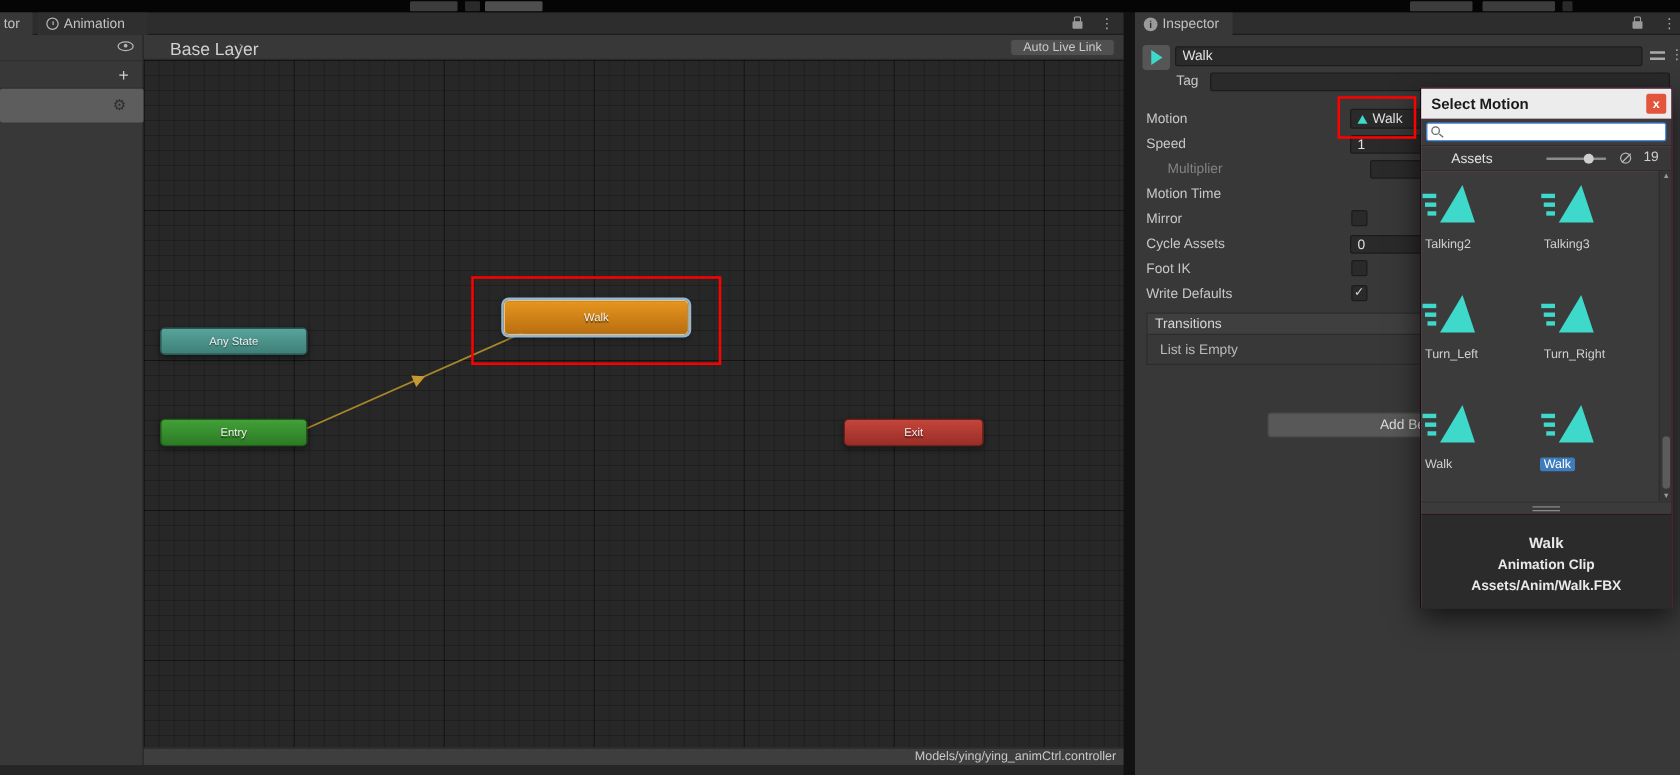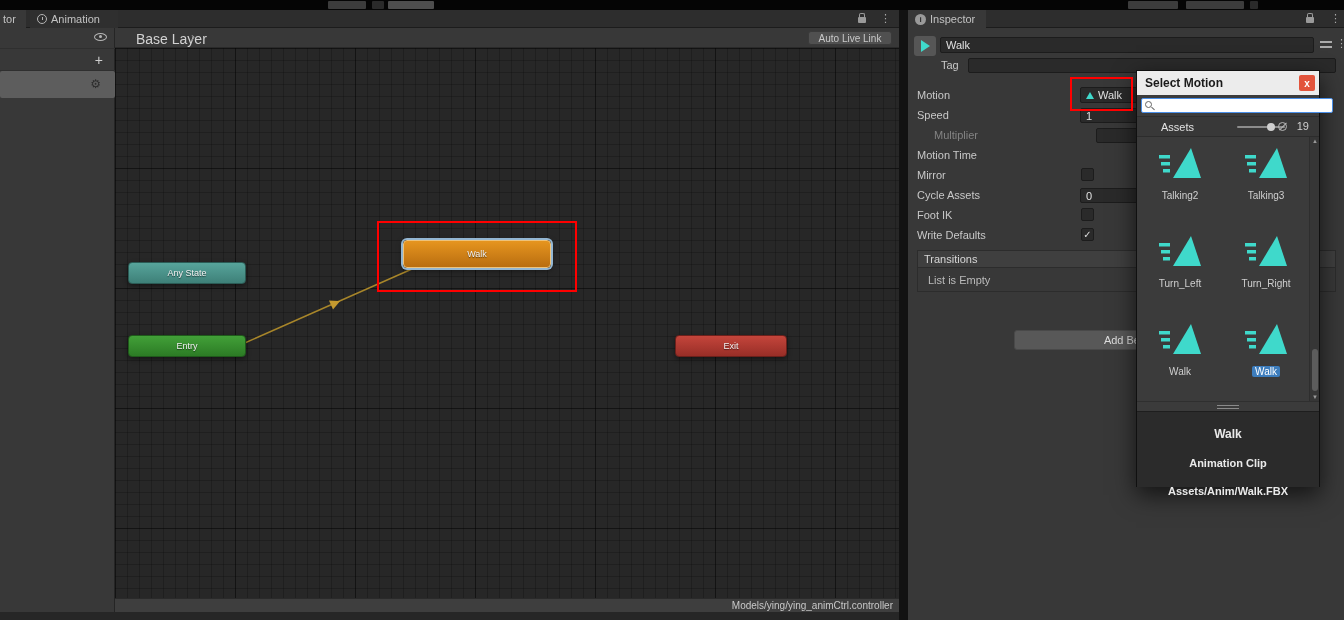--- a/index.html
+++ b/index.html
@@ -69,47 +69,47 @@
   #state-icon:after{content:'';position:absolute;left:7px;top:4px;border-left:9px solid #3fd9cb;border-top:6px solid transparent;border-bottom:6px solid transparent}
   .preset{position:absolute;width:12px;height:10px}
   .preset:before,.preset:after{content:'';position:absolute;left:0;width:12px;height:2px;background:#aaa}
   .preset:before{top:1px}.preset:after{top:6px}
   #transitions-box{position:absolute;left:9px;top:222px;width:419px}
   #transitions-header{height:18px;background:#3f3f3f;border:1px solid #2c2c2c;display:flex;align-items:center;padding:0 6px;color:#d6d6d6}
   #transitions-body{height:24px;background:#383838;border:1px solid #2c2c2c;border-top:none;display:flex;align-items:center;padding:0 10px;color:#bbb}
   #add-behaviour{position:absolute;left:106px;top:302px;width:252px;height:20px;background:#585858;border:1px solid #494949;border-radius:3px;display:flex;align-items:center;justify-content:center;color:#ddd;cursor:pointer}
 
   
-  #popup{position:absolute;left:1136px;top:70px;width:184px;height:417px;z-index:10;border:1px solid #101010;box-shadow:0 8px 22px rgba(0,0,0,.65);background:#ec4899}
+  #popup{position:absolute;left:1136px;top:70px;width:202px;height:417px;z-index:10;border:1px solid #101010;box-shadow:0 8px 22px rgba(0,0,0,.65);background:#ec4899}
   #p-title{height:24px;background:#ececec;display:flex;align-items:center;padding:0 8px;color:#1a1a1a;font-weight:bold;font-size:12px;position:relative}
   #p-close{position:absolute;right:4px;top:4px;width:16px;height:16px;background:#e2543c;border-radius:2px;color:#fff;font-size:10px;font-weight:bold;display:flex;align-items:center;justify-content:center;cursor:pointer}
   #p-search{height:22px;background:#3c3c3c;position:relative;border-bottom:1px solid #2e2e2e}
   #p-search input{position:absolute;left:4px;top:3px;width:192px;height:15px;background:#fff;border:1px solid #4a8fe8;border-radius:2px;font-size:10px;color:#222;padding-left:16px;outline:none}
   .mag{position:absolute;left:8px;top:6px;width:7px;height:7px;border:1px solid #666;border-radius:50%;z-index:2}
   .mag:after{content:'';position:absolute;left:5px;top:6px;width:4px;height:1px;background:#666;transform:rotate(40deg)}
   #p-assets{height:20px;background:#383838;border-bottom:1px solid #2c2c2c;position:relative;display:flex;align-items:center}
   #assets-tab{margin-left:24px;color:#e2e2e2}
   .slider{position:absolute;left:100px;top:9px;width:48px;height:2px;background:#8c8c8c;border-radius:1px}
   .knob{position:absolute;left:30px;top:-3px;width:8px;height:8px;border-radius:50%;background:#cfcfcf}
   .slashcircle{position:absolute;right:32px;top:5px;width:9px;height:9px;border:1px solid #b5b5b5;border-radius:50%}
   .slashcircle:after{content:'';position:absolute;left:-1px;top:3px;width:10px;height:1px;background:#b5b5b5;transform:rotate(-45deg)}
   #p-count{position:absolute;right:10px;top:3px;color:#cfcfcf}
   #p-grid-wrap{height:264px;position:relative;background:#3b3b3b}
   #p-grid{position:absolute;left:0;top:0;right:10px;bottom:0;display:grid;grid-template-columns:1fr 1fr;grid-template-rows:88px 88px 88px}
-  .item{display:flex;flex-direction:column;align-items:center;padding-top:6px;cursor:pointer}
+  .item{display:flex;flex-direction:column;align-items:flex-start;padding-top:6px;cursor:pointer}
   .ilabel{margin-top:7px;font-size:10px;color:#cfcfcf;padding:0 3px;border-radius:2px;white-space:nowrap}
   .ilabel.sel{background:#3d7dbd;color:#fff}
   #p-scroll{position:absolute;right:0;top:0;width:10px;height:264px;background:#363636;border-left:1px solid #2e2e2e}
   .sarrow{position:absolute;left:0;width:10px;text-align:center;font-size:6px;color:#9a9a9a;cursor:pointer}
   .sthumb{position:absolute;left:2px;top:212px;width:6px;height:42px;background:#5c5c5c;border-radius:3px;cursor:grab}
   #p-divider{height:10px;background:#3b3b3b;border-top:1px solid #2f2f2f;display:flex;flex-direction:column;align-items:center;justify-content:center;gap:2px;cursor:row-resize}
   .grip{width:22px;height:1px;background:#8a8a8a}
   #p-footer{height:76px;background:#2b2b2b;border-top:1px solid #1e1e1e;text-align:center;color:#eaeaea;font-weight:bold}
   #p-footer .fname{padding-top:15px;font-size:12px}
-  #p-footer .ftype,#p-footer .fpath{margin-top:16px;font-size:11px}
+  #p-footer .ftype,#p-footer .fpath{margin-top:5px;font-size:11px}
 
   
   .annot{position:absolute;border:2px solid #ff0000;z-index:30;pointer-events:none}
 </style>
 </head>
 <body>
 
 <div id="topstrip">
   <div class="stub" style="left:328px;width:38px"></div>
   <div class="stub" style="left:372px;width:12px;background:#2a2a2a"></div>

